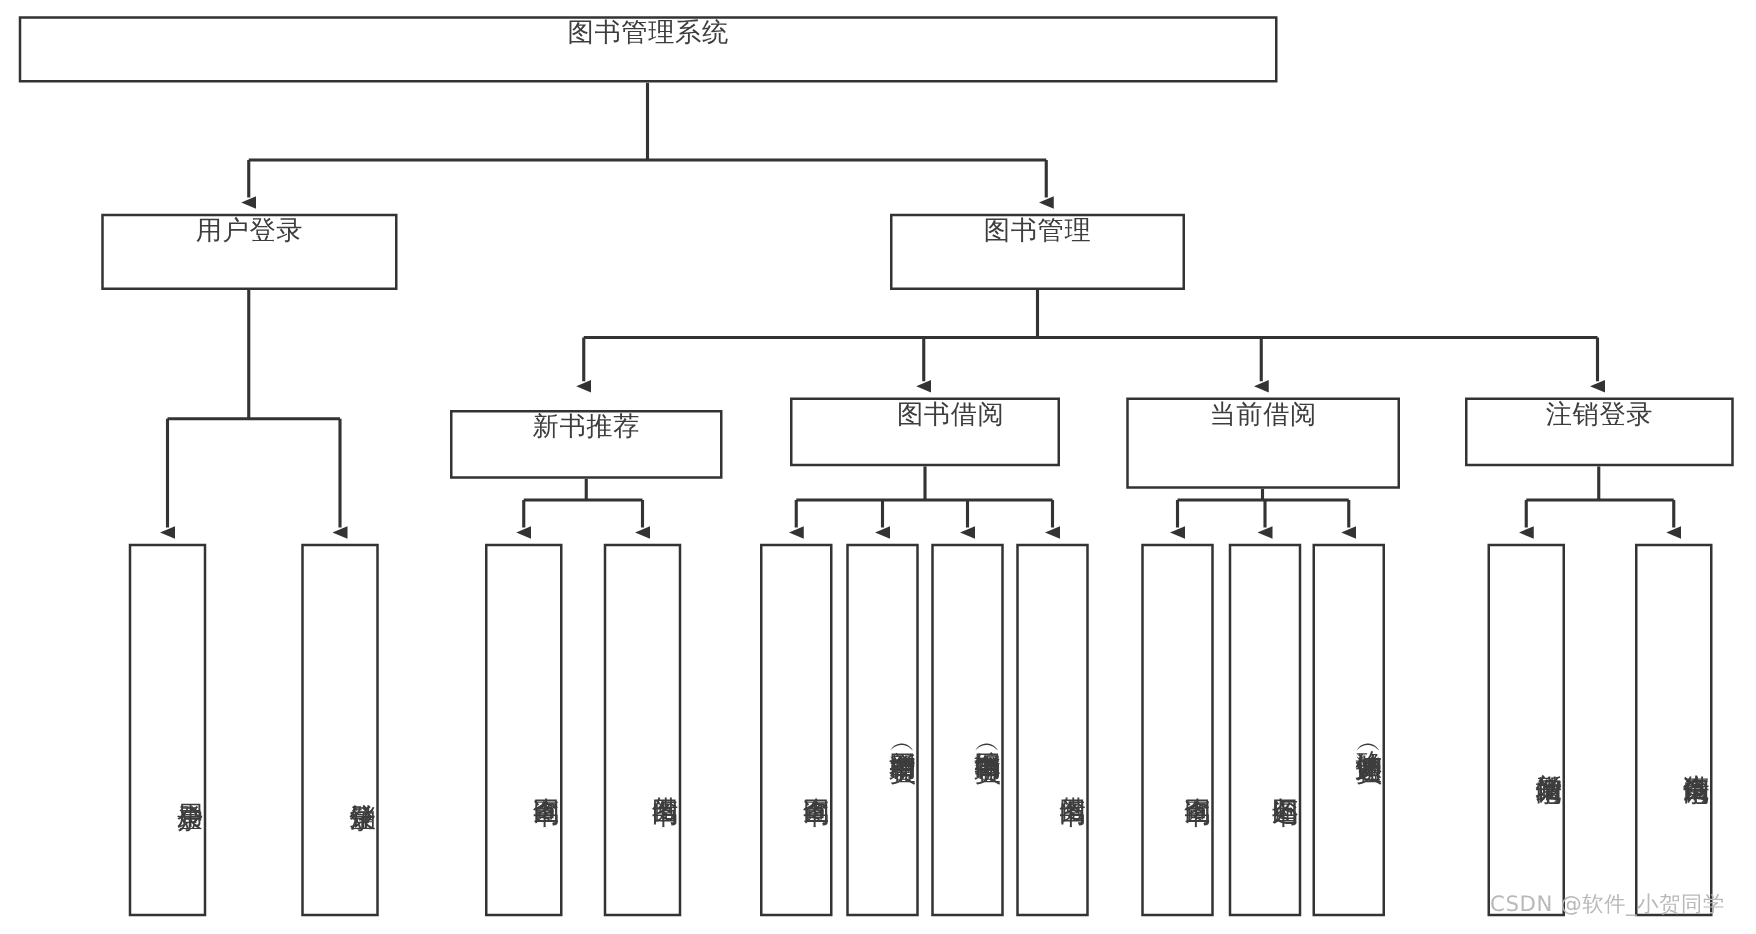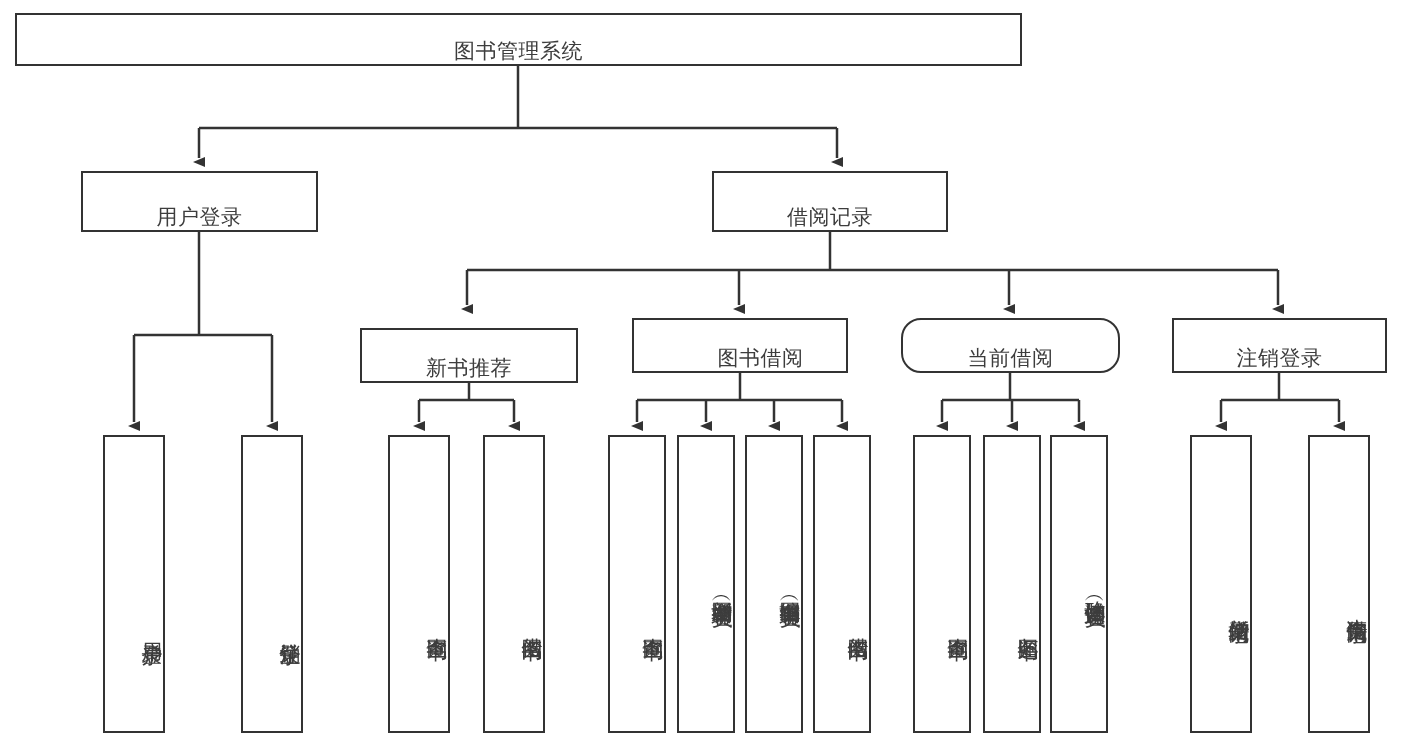--- a/index.html
+++ b/index.html
@@ -24,21 +24,21 @@
     width: 1405px;
     height: 747px;
     pointer-events: none;
   }
   .node {
     position: absolute;
     box-sizing: border-box;
     border: 2px solid #333333;
     background: #ffffff;
     display: flex;
-    align-items: flex-end;
+    align-items: flex-start;
     justify-content: center;
     color: #3d3d3d;
     line-height: 1.12;
   }
   .node.horiz {
     font-size: 21px;
     letter-spacing: 0.5px;
   }
   .node.vert {
     writing-mode: vertical-rl;
@@ -122,30 +122,30 @@
   </svg>
 
   <div class="node horiz title-node" style="left:15px; top:13px; width:1007px; height:53px;">
     <span>图书管理系统</span>
   </div>
 
   <div class="node horiz" style="left:81px; top:171px; width:237px; height:61px;">
     <span>用户登录</span>
   </div>
   <div class="node horiz" style="left:712px; top:171px; width:236px; height:61px;">
-    <span>借阅记录</span>
+    <span>图书管理</span>
   </div>
 
   <div class="node horiz" style="left:360px; top:328px; width:218px; height:55px;">
     <span>新书推荐</span>
   </div>
   <div class="node horiz" style="left:632px; top:318px; width:216px; height:55px;padding-left:41px;">
     <span>图书借阅</span>
   </div>
-  <div class="node horiz" style="left:901px; top:318px; width:219px; height:55px;border-radius:20px;">
+  <div class="node horiz" style="left:901px; top:318px; width:219px; height:73px;">
     <span>当前借阅</span>
   </div>
   <div class="node horiz" style="left:1172px; top:318px; width:215px; height:55px;">
     <span>注销登录</span>
   </div>
 
   <div class="node vert" style="left:103px; top:435px; width:62px; height:298px; padding-top:88px;">
     <span>用户登录</span>
   </div>
   <div class="node vert" style="left:241px; top:435px; width:62px; height:298px; padding-top:88px;">
@@ -182,14 +182,15 @@
     <span>确认归还（管理员）</span>
   </div>
 
   <div class="node vert" style="left:1190px; top:435px; width:62px; height:298px; padding-top:42px;">
     <span>新增借阅记录</span>
   </div>
   <div class="node vert" style="left:1308px; top:435px; width:62px; height:298px; padding-top:42px;">
     <span>查询借阅记录</span>
   </div>
 
+  <div class="watermark" style="left:1192px; top:712px;">CSDN @软件_小贺同学</div>
 
 </div>
 
 </body></html>

